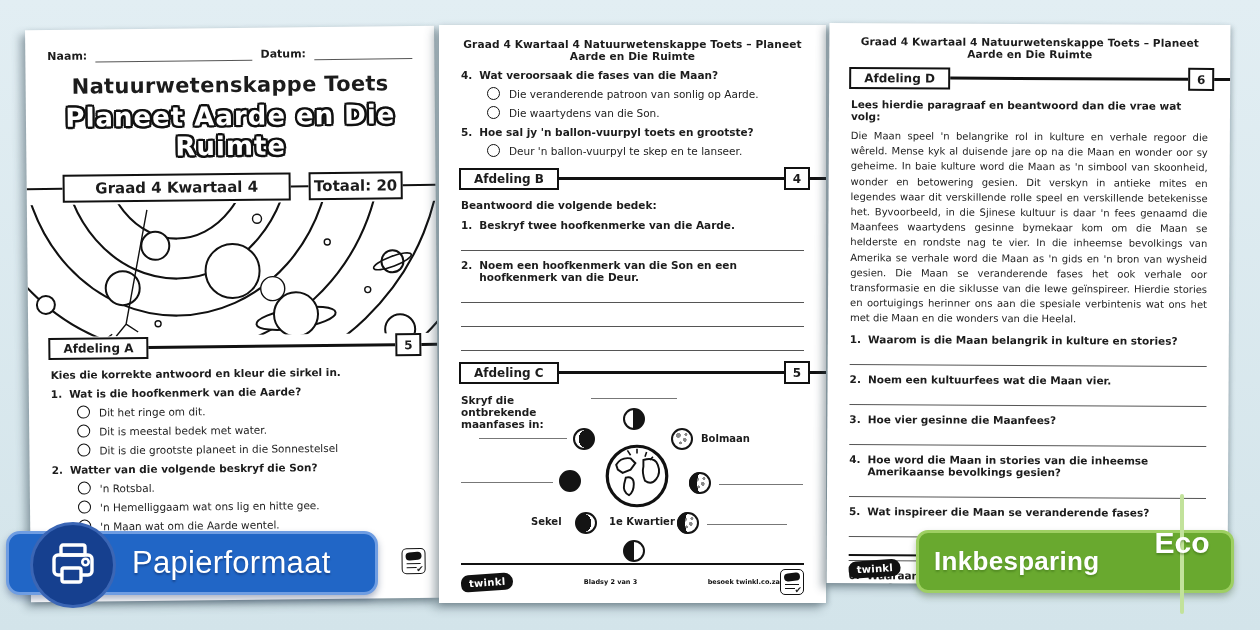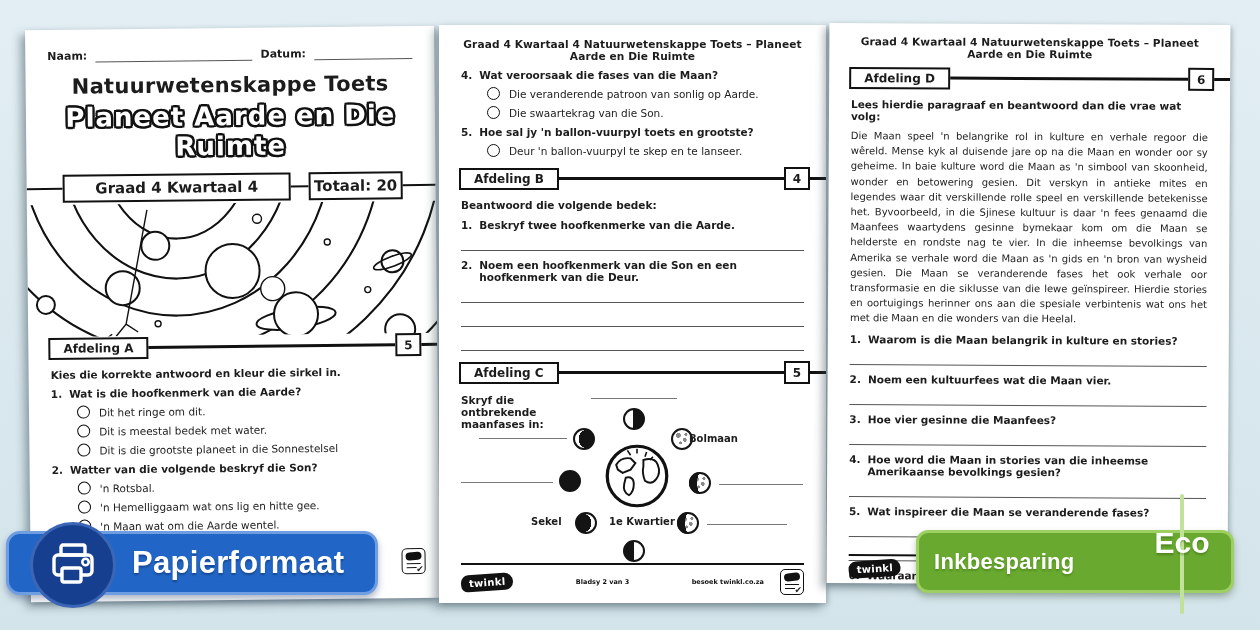--- a/index.html
+++ b/index.html
@@ -85,30 +85,30 @@
   .stamp { width:24px; height:26px; border:1.6px solid #111; border-radius:5px; position:relative; background:#fff; }
   .stamp .blob { position:absolute; left:3px; top:3px; width:16px; height:8px; background:#111; border-radius:5px; transform:rotate(-6deg); }
   .stamp .ln { position:absolute; left:4px; height:1.4px; width:14px; background:#111; }
   .stamp .check { position:absolute; right:1px; bottom:-1px; font-size:9px; }
 
   
   .badge-paper { position:absolute; left:0; top:523px; width:392px; height:84px; z-index:40; }
   .bp-rect { position:absolute; left:6px; top:8px; width:372px; height:64px; background:#2166c6;
              border:3px solid #6f9de2; border-radius:14px; box-shadow:0 4px 7px rgba(20,40,90,.35); }
   .bp-label { position:absolute; left:132px; top:8px; width:240px; height:64px; display:flex; align-items:center;
-              color:#fff; font-family:"Liberation Sans",sans-serif; font-weight:bold; font-size:31px; letter-spacing:.3px;
+              color:#fff; font-family:"Liberation Sans",sans-serif; font-weight:normal; font-size:31px; letter-spacing:.3px;
               text-shadow:0 2px 2px rgba(0,0,30,.3); }
   .bp-circle { position:absolute; left:30px; top:-1px; width:86px; height:86px; border-radius:50%;
                background:#16408f; border:3px solid #3b66b5; display:flex; align-items:center; justify-content:center; }
 
   .badge-eco { position:absolute; left:916px; top:480px; width:340px; height:150px; z-index:40; }
   .be-rect { position:absolute; left:0; top:50px; width:318px; height:63px; background:#69a92f;
              border:3px solid #9ecf63; border-radius:12px; box-shadow:0 4px 7px rgba(30,60,10,.3); }
   .be-label { position:absolute; left:18px; top:50px; height:63px; display:flex; align-items:center; color:#fff;
-              font-family:"Liberation Sans",sans-serif; font-weight:bold; font-size:22px; letter-spacing:.3px;
+              font-family:"Liberation Sans",sans-serif; font-weight:bold; font-size:26px; letter-spacing:.3px;
               text-shadow:0 2px 2px rgba(20,60,0,.25); }
   .leaf-wrap { position:absolute; left:228px; top:0; width:104px; height:150px; }
   .stem { position:absolute; left:36px; top:14px; width:4px; height:120px; background:#c2e29b; border-radius:3px; }
   .eco-label { position:absolute; left:0; top:46px; width:76px; text-align:center; color:#fff;
                font-family:"Liberation Sans",sans-serif; font-weight:bold; font-size:30px;
                text-shadow:0 2px 2px rgba(20,60,0,.3); }
 
   .p3para { font-size:10px; line-height:1.52; margin-top:6px; text-align:justify; font-weight:500; }
   .p1stamp { position:absolute; right:14px; bottom:24px; }
 </style>
@@ -243,21 +243,21 @@
             <div class="q-row">
               <span>4.</span>
               <span>Wat veroorsaak die fases van die Maan?</span>
             </div>
             <div class="opt">
               <span class="radio"></span>
               <span>Die veranderende patroon van sonlig op Aarde.</span>
             </div>
             <div class="opt">
               <span class="radio"></span>
-              <span>Die swaartekrag van die Son.</span>
+              <span>Die waartydens van die Son.</span>
             </div>
           </div>
           <div class="q">
             <div class="q-row">
               <span>5.</span>
               <span>Hoe sal jy 'n ballon-vuurpyl toets en grootste?</span>
             </div>
             <div class="opt">
               <span class="radio"></span>
               <span>Deur 'n ballon-vuurpyl te skep en te lanseer.</span>
@@ -313,21 +313,21 @@
           </g>
         </svg>
 
         <div class="mline" style="left:130px; top:8px; width:86px"></div>
         <div class="moon m-q3" style="left:162px; top:18px"></div>
 
         <div class="mline" style="left:18px; top:48px; width:88px"></div>
         <div class="moon m-wcres" style="left:112px; top:38px"></div>
 
         <div class="moon m-full" style="left:210px; top:38px"></div>
-        <div class="mlab" style="left:228px; top:43px">Bolmaan</div>
+        <div class="mlab" style="left:240px; top:43px">Bolmaan</div>
 
         <div class="mline" style="left:0px; top:92px; width:92px"></div>
         <div class="moon m-new" style="left:98px; top:80px"></div>
 
         <div class="moon m-gib" style="left:228px; top:82px"></div>
         <div class="mline" style="left:258px; top:94px; width:84px"></div>
 
         <div class="mlab" style="left:70px; top:126px">Sekel</div>
         <div class="moon m-ecres" style="left:114px; top:122px"></div>
 
@@ -336,21 +336,21 @@
         <div class="mline" style="left:246px; top:134px; width:80px"></div>
 
         <div class="moon m-q1" style="left:162px; top:150px"></div>
       </div>
 
       <div class="pfoot">
         <div class="foot-rule"></div>
         <div class="foot-row">
           <span class="twinkl">twinkl</span>
           <span class="foot-mid">Bladsy 2 van 3</span>
-          <span style="display:flex;align-items:center;gap:16px">
+          <span style="display:flex;align-items:center;gap:0">
             <span class="foot-right">besoek twinkl.co.za</span>
             <span class="stamp">
                 <span class="blob"></span>
                 <span class="ln" style="top:14px"></span>
                 <span class="ln" style="top:18px;width:10px"></span>
                 <span class="check">✔</span>
               </span>
           </span>
         </div>
       </div>

